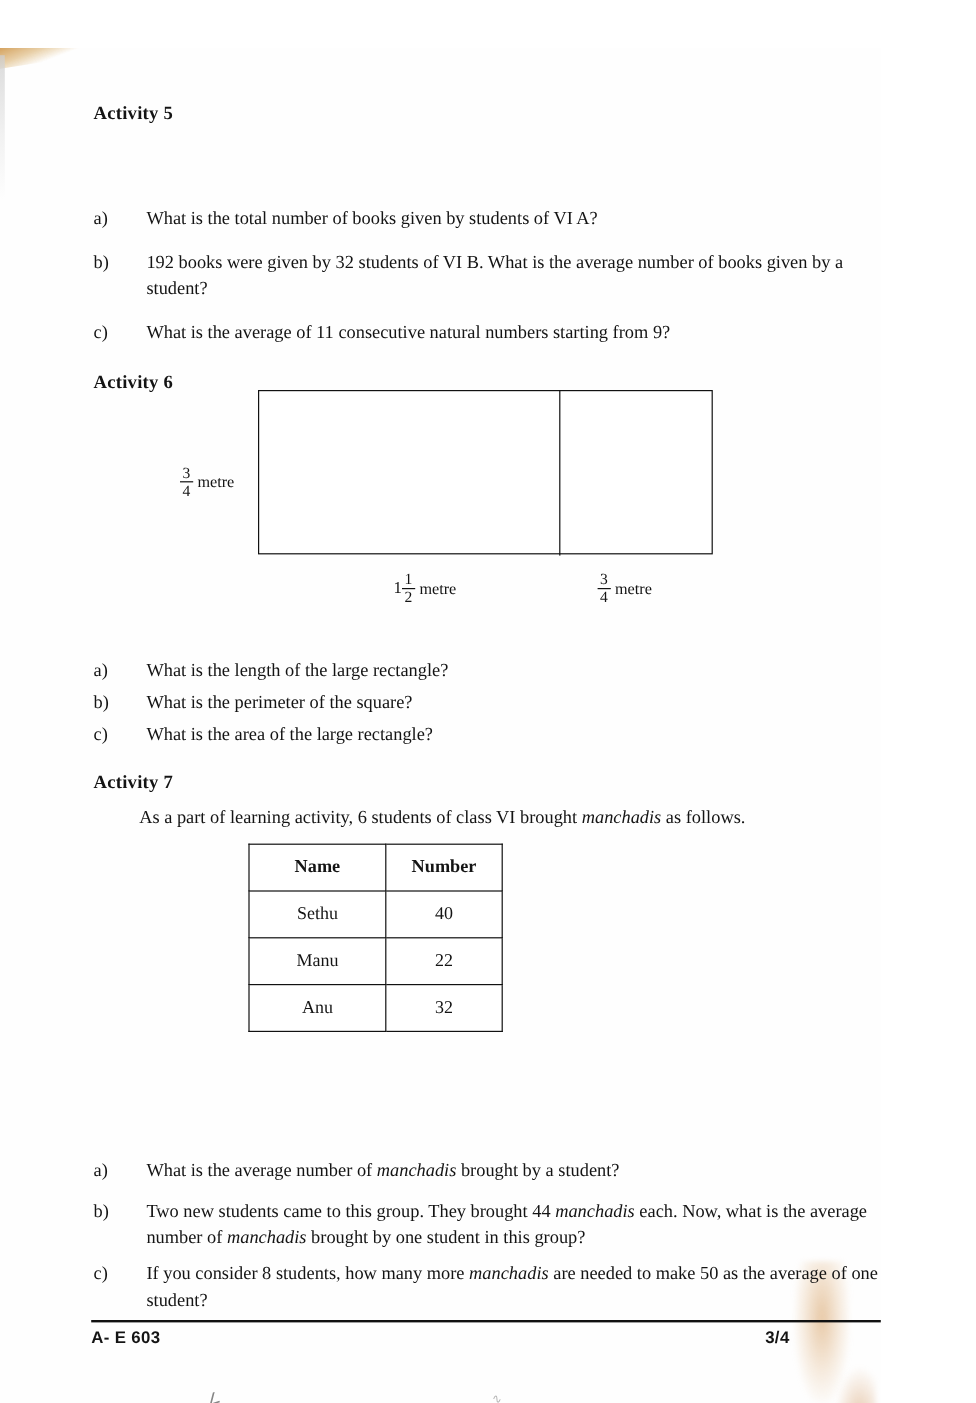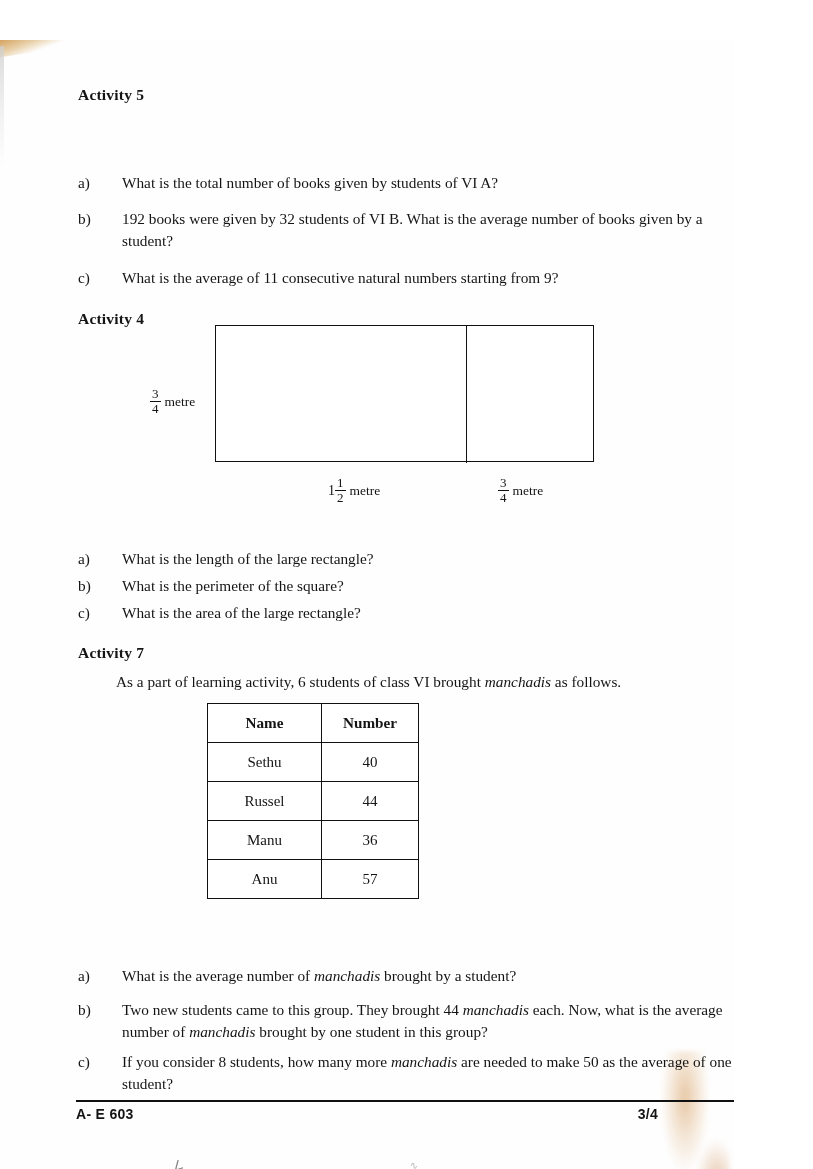--- a/index.html
+++ b/index.html
@@ -204,21 +204,21 @@
   <div class="qrow" style="left:78px; top:168px; width:660px;">
     <span class="qlabel">b)</span>
     <span class="qtext">192 books were given by 32 students of VI B. What is the average number of books given by a student?</span>
   </div>
 
   <div class="qrow" style="left:78px; top:227px; width:660px;">
     <span class="qlabel">c)</span>
     <span class="qtext">What is the average of 11 consecutive natural numbers starting from 9?</span>
   </div>
 
-  <div class="abs activity-head" style="left:78px; top:270px;">Activity  4</div>
+  <div class="abs activity-head" style="left:78px; top:270px;">Activity  6</div>
 
   <div id="fig6">
     <div class="rect-outer" style="left:215px; top:285px; width:377px; height:135px;"></div>
     <div class="rect-divider" style="left:466px; top:285px; height:138px;"></div>
 
     <div class="dim-label" style="left:150px; top:348px;">
       <span class="frac">
         <span class="num">3</span>
         <span class="den">4</span>
       </span><span class="unit">metre</span>
@@ -494,30 +494,26 @@
         <th class="c-name">Name</th>
         <th class="c-num">Number</th>
       </tr>
     </thead>
     <tbody>
       <tr>
         <td class="c-name">Sethu</td>
         <td class="c-num">40</td>
       </tr>
       <tr>
-        <td class="c-name">Russel</td>
-        <td class="c-num">44</td>
-      </tr>
-      <tr>
         <td class="c-name">Manu</td>
-        <td class="c-num">36</td>
+        <td class="c-num">22</td>
       </tr>
       <tr>
         <td class="c-name">Anu</td>
-        <td class="c-num">57</td>
+        <td class="c-num">32</td>
       </tr>
     </tbody>
   </table>
 
   <div class="qrow" style="left:78px; top:925px; width:660px;">
     <span class="qlabel">a)</span>
     <span class="qtext"><span>What is the average number of </span><i>manchadis</i><span> brought by a student?</span></span>
   </div>
 
   <div class="qrow" style="left:78px; top:959px; width:668px;">

